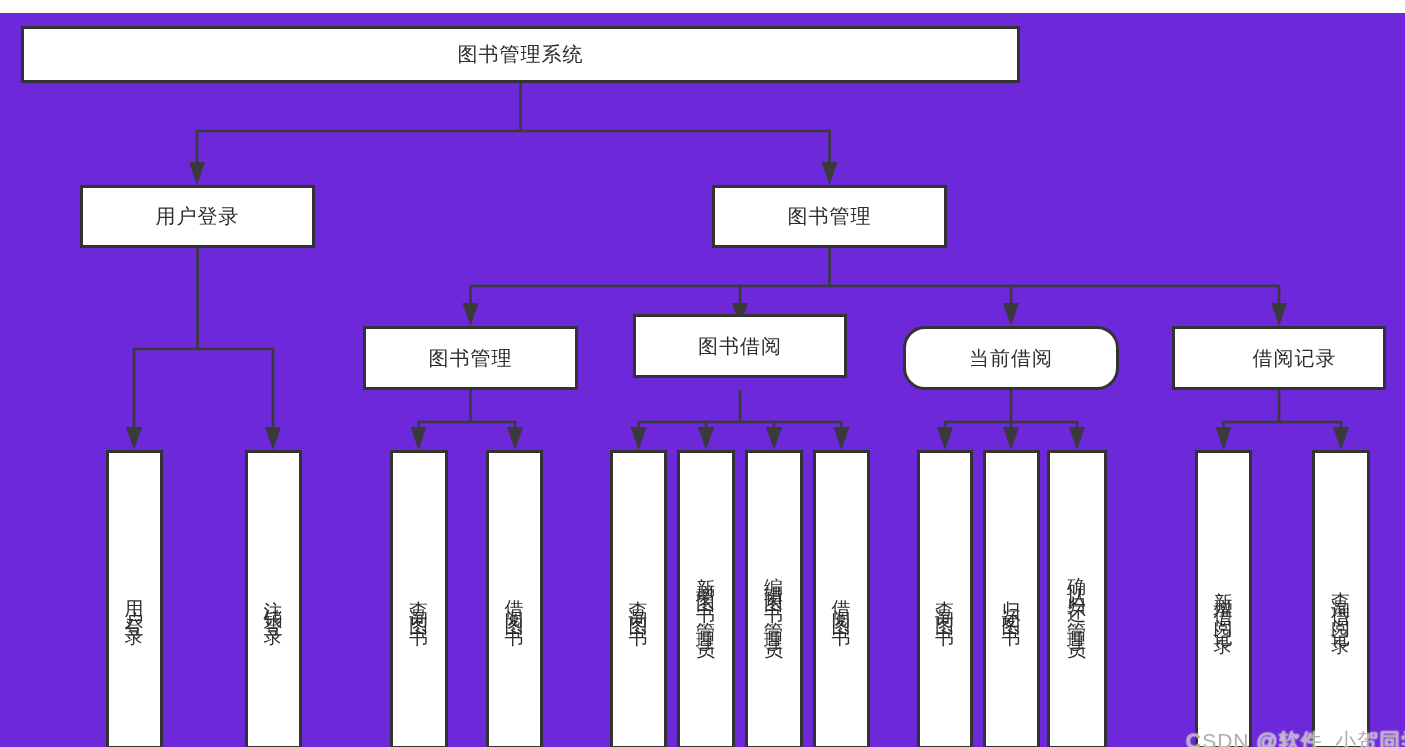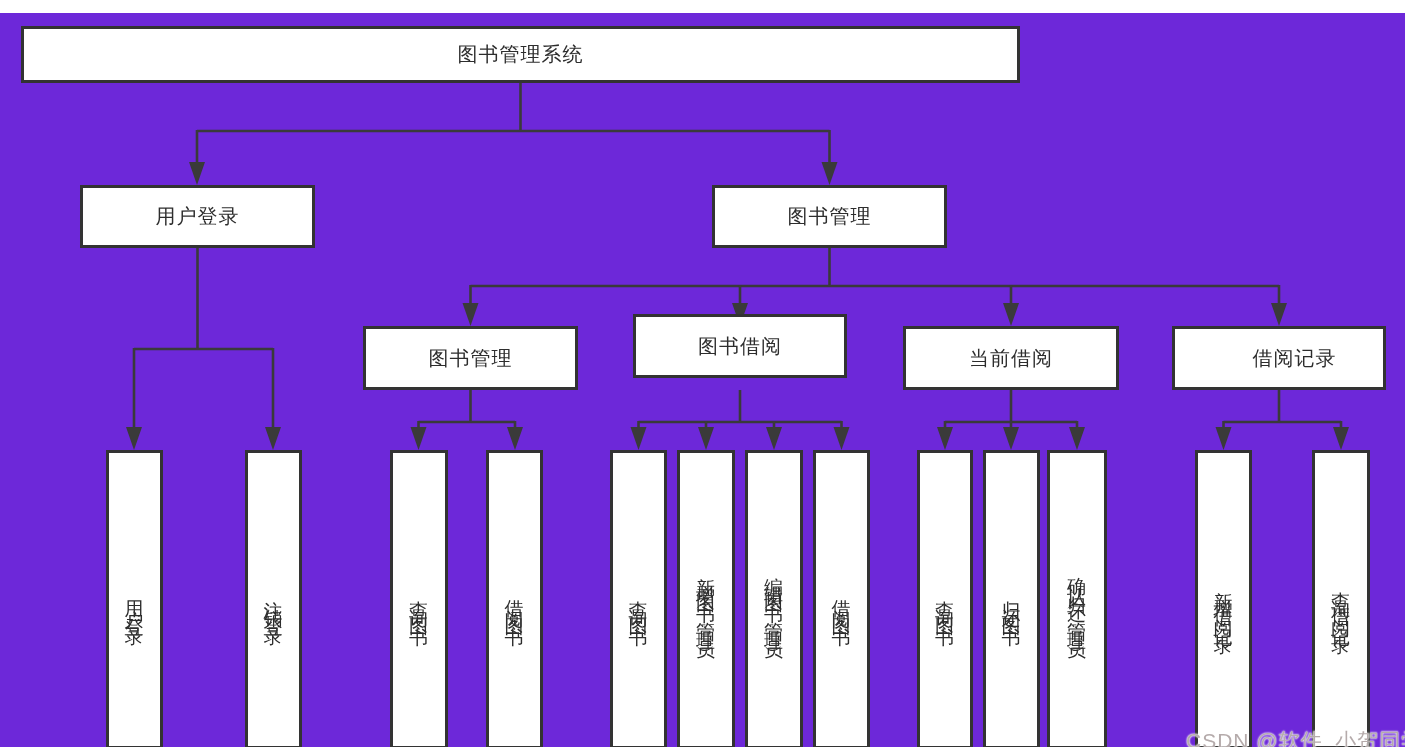--- a/index.html
+++ b/index.html
@@ -113,21 +113,21 @@
     <polygon points="1333,414 1349,414 1341,437"></polygon>
   </svg>
 
   <div class="box" style="left:21px;top:13px;width:999px;height:57px;">图书管理系统</div>
 
   <div class="box" style="left:80px;top:172px;width:235px;height:63px;">用户登录</div>
   <div class="box" style="left:712px;top:172px;width:235px;height:63px;">图书管理</div>
 
   <div class="box" style="left:363px;top:313px;width:215px;height:64px;">图书管理</div>
   <div class="box" style="left:633px;top:301px;width:214px;height:64px;">图书借阅</div>
-  <div class="box" style="left:903px;top:313px;width:216px;height:64px;">当前借阅</div>
+  <div class="box" style="left:903px;top:313px;width:216px;height:64px;border-radius:22px;">当前借阅</div>
   <div class="box" style="left:1172px;top:313px;width:214px;height:64px;padding-left:31px;">借阅记录</div>
 
   <div class="box vbox" style="left:106px;top:437px;width:57px;height:299px;">用户登录</div>
   <div class="box vbox" style="left:245px;top:437px;width:57px;height:299px;">注销登录</div>
 
   <div class="box vbox" style="left:390px;top:437px;width:58px;height:299px;">查询图书</div>
   <div class="box vbox" style="left:486px;top:437px;width:57px;height:299px;">借阅图书</div>
 
   <div class="box vbox" style="left:610px;top:437px;width:57px;height:299px;">查询图书</div>
   <div class="box vbox" style="left:677px;top:437px;width:58px;height:299px;">新增图书（管理员）</div>

